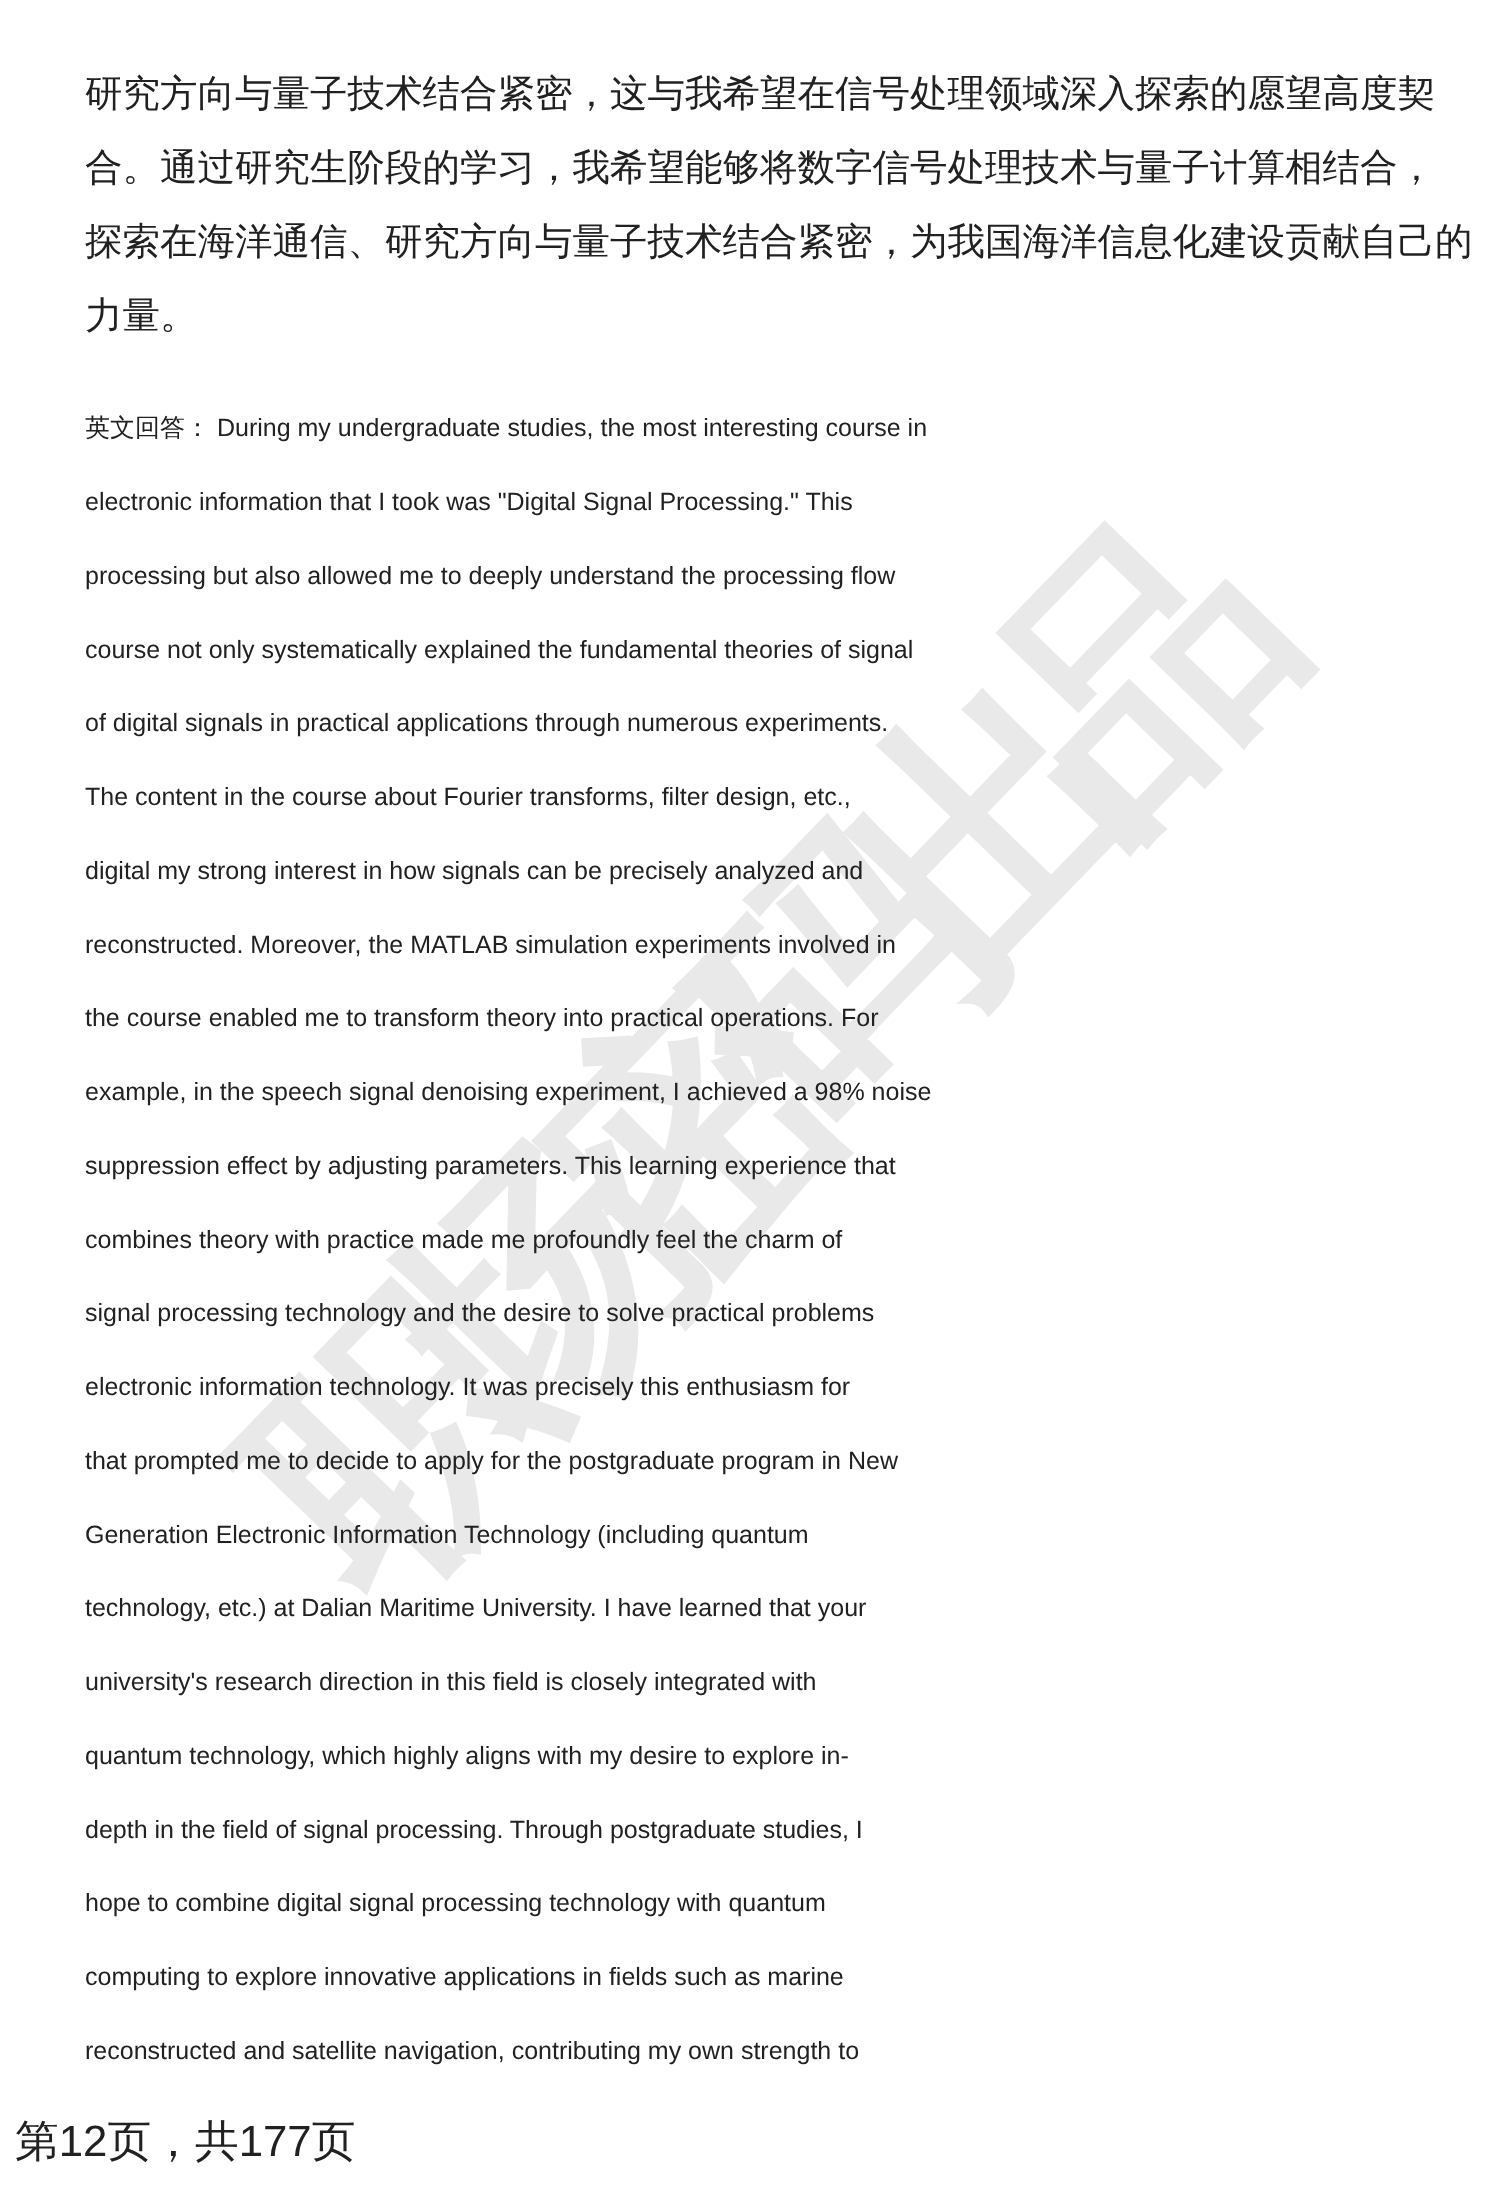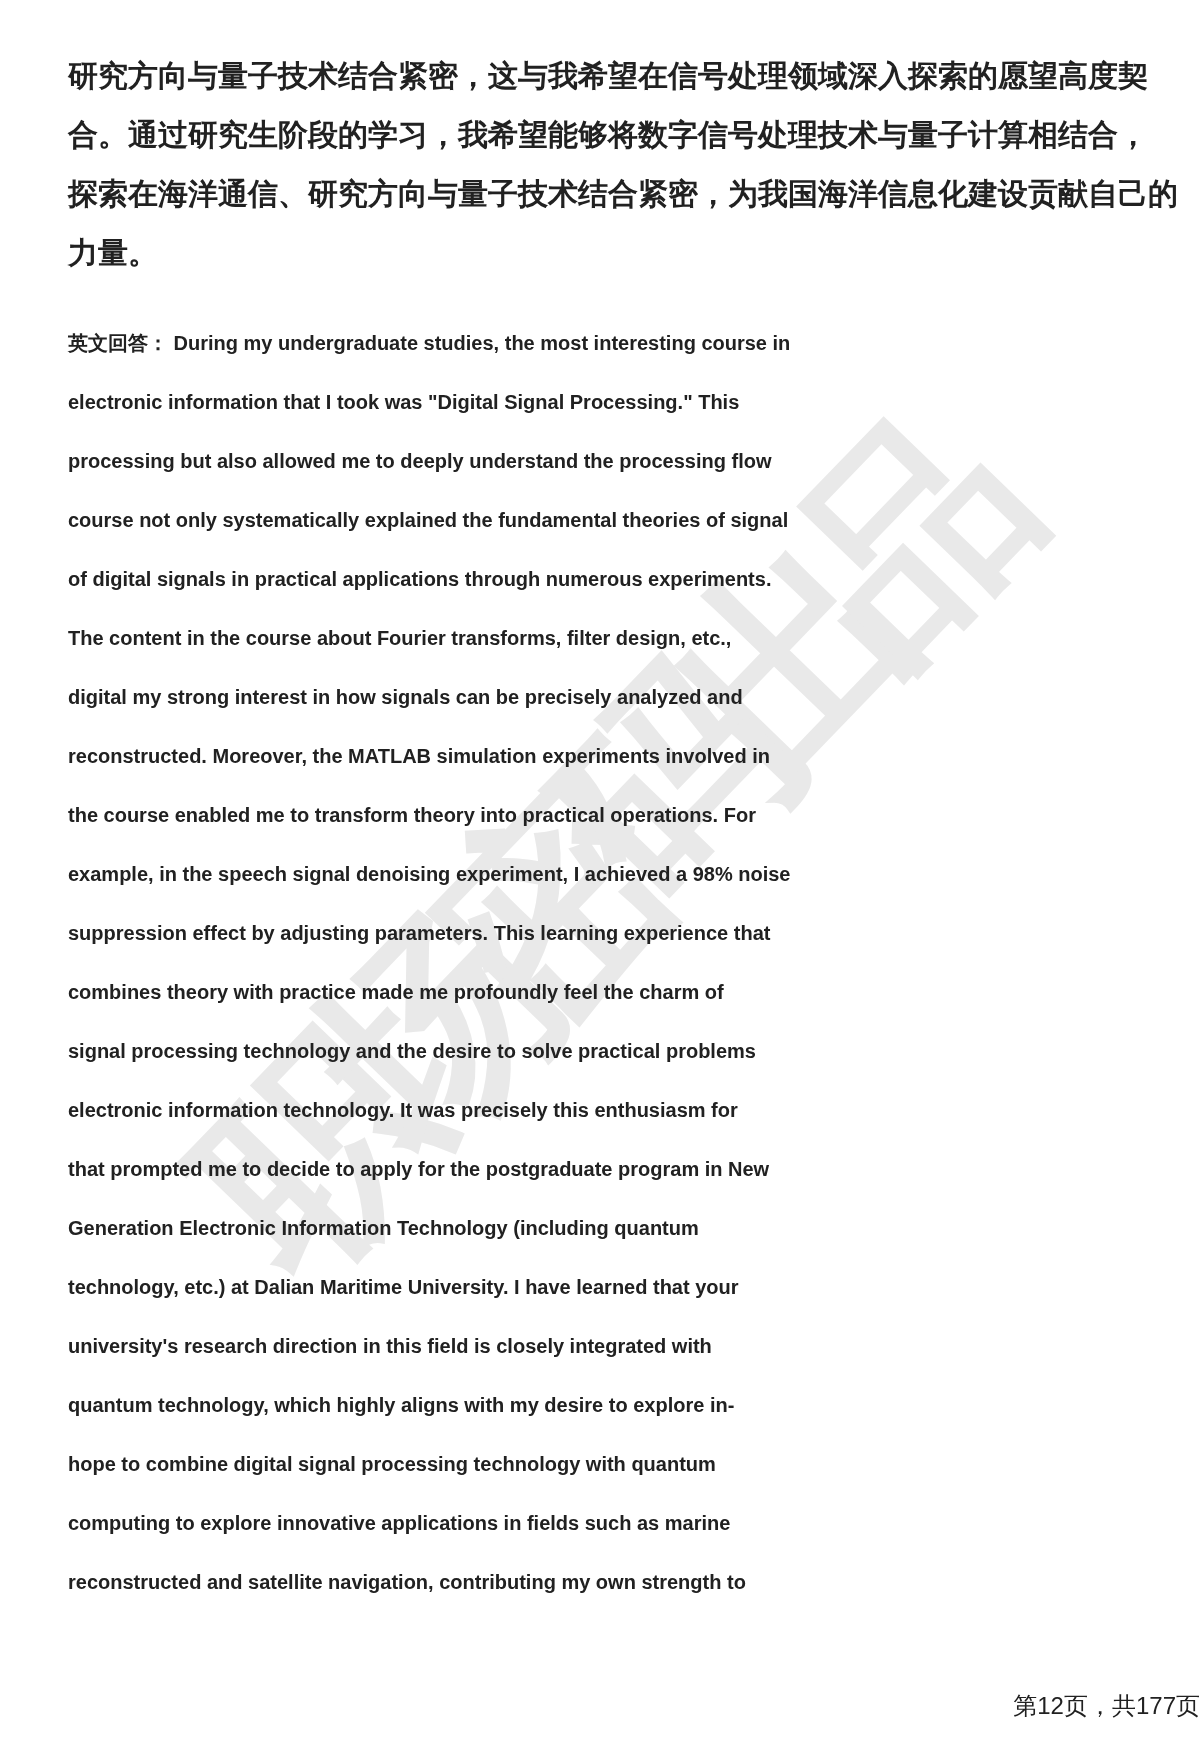--- a/index.html
+++ b/index.html
@@ -35,21 +35,21 @@
 
   .content {
     position: absolute;
     left: 0;
     top: 0;
     width: 1200px;
     padding: 46px 66px 0 68px;
     z-index: 1;
   }
 
-  .para { width: 1066px; font-weight: bold; }
+  .para { width: 1066px; }
 
   .para .line {
     line-height: 59px;
     white-space: nowrap;
   }
 
   .para-cn { font-size: 30px; }
   .para-cn .line { text-align: justify; }
   .para-cn .line:not(:last-child) { text-align-last: justify; }
 
@@ -57,22 +57,22 @@
     margin-top: 32px;
     font-size: 20px;
   }
   .para-en .line { text-align: left; }
 
   .footer {
     position: absolute;
     left: 12px;
     right: 0;
     top: 1690px;
-    text-align: right;
-    font-size: 24px;
+    text-align: left;
+    font-size: 35px;
     z-index: 1;
   }
 </style>
 </head>
 <body>
 
 <div class="page">
 
   <div class="watermark">职场密码出品</div>
 
@@ -97,20 +97,21 @@
         <div class="line">example, in the speech signal denoising experiment, I achieved a 98% noise</div>
         <div class="line">suppression effect by adjusting parameters. This learning experience that</div>
         <div class="line">combines theory with practice made me profoundly feel the charm of</div>
         <div class="line">signal processing technology and the desire to solve practical problems</div>
         <div class="line">electronic information technology. It was precisely this enthusiasm for</div>
         <div class="line">that prompted me to decide to apply for the postgraduate program in New</div>
         <div class="line">Generation Electronic Information Technology (including quantum</div>
         <div class="line">technology, etc.) at Dalian Maritime University. I have learned that your</div>
         <div class="line">university's research direction in this field is closely integrated with</div>
         <div class="line">quantum technology, which highly aligns with my desire to explore in-</div>
+        <div class="line">depth in the field of signal processing. Through postgraduate studies, I</div>
         <div class="line">hope to combine digital signal processing technology with quantum</div>
         <div class="line">computing to explore innovative applications in fields such as marine</div>
         <div class="line">reconstructed and satellite navigation, contributing my own strength to</div>
       </div>
   </div>
 
   <div class="footer">第12页，共177页</div>
 
 </div>
 

